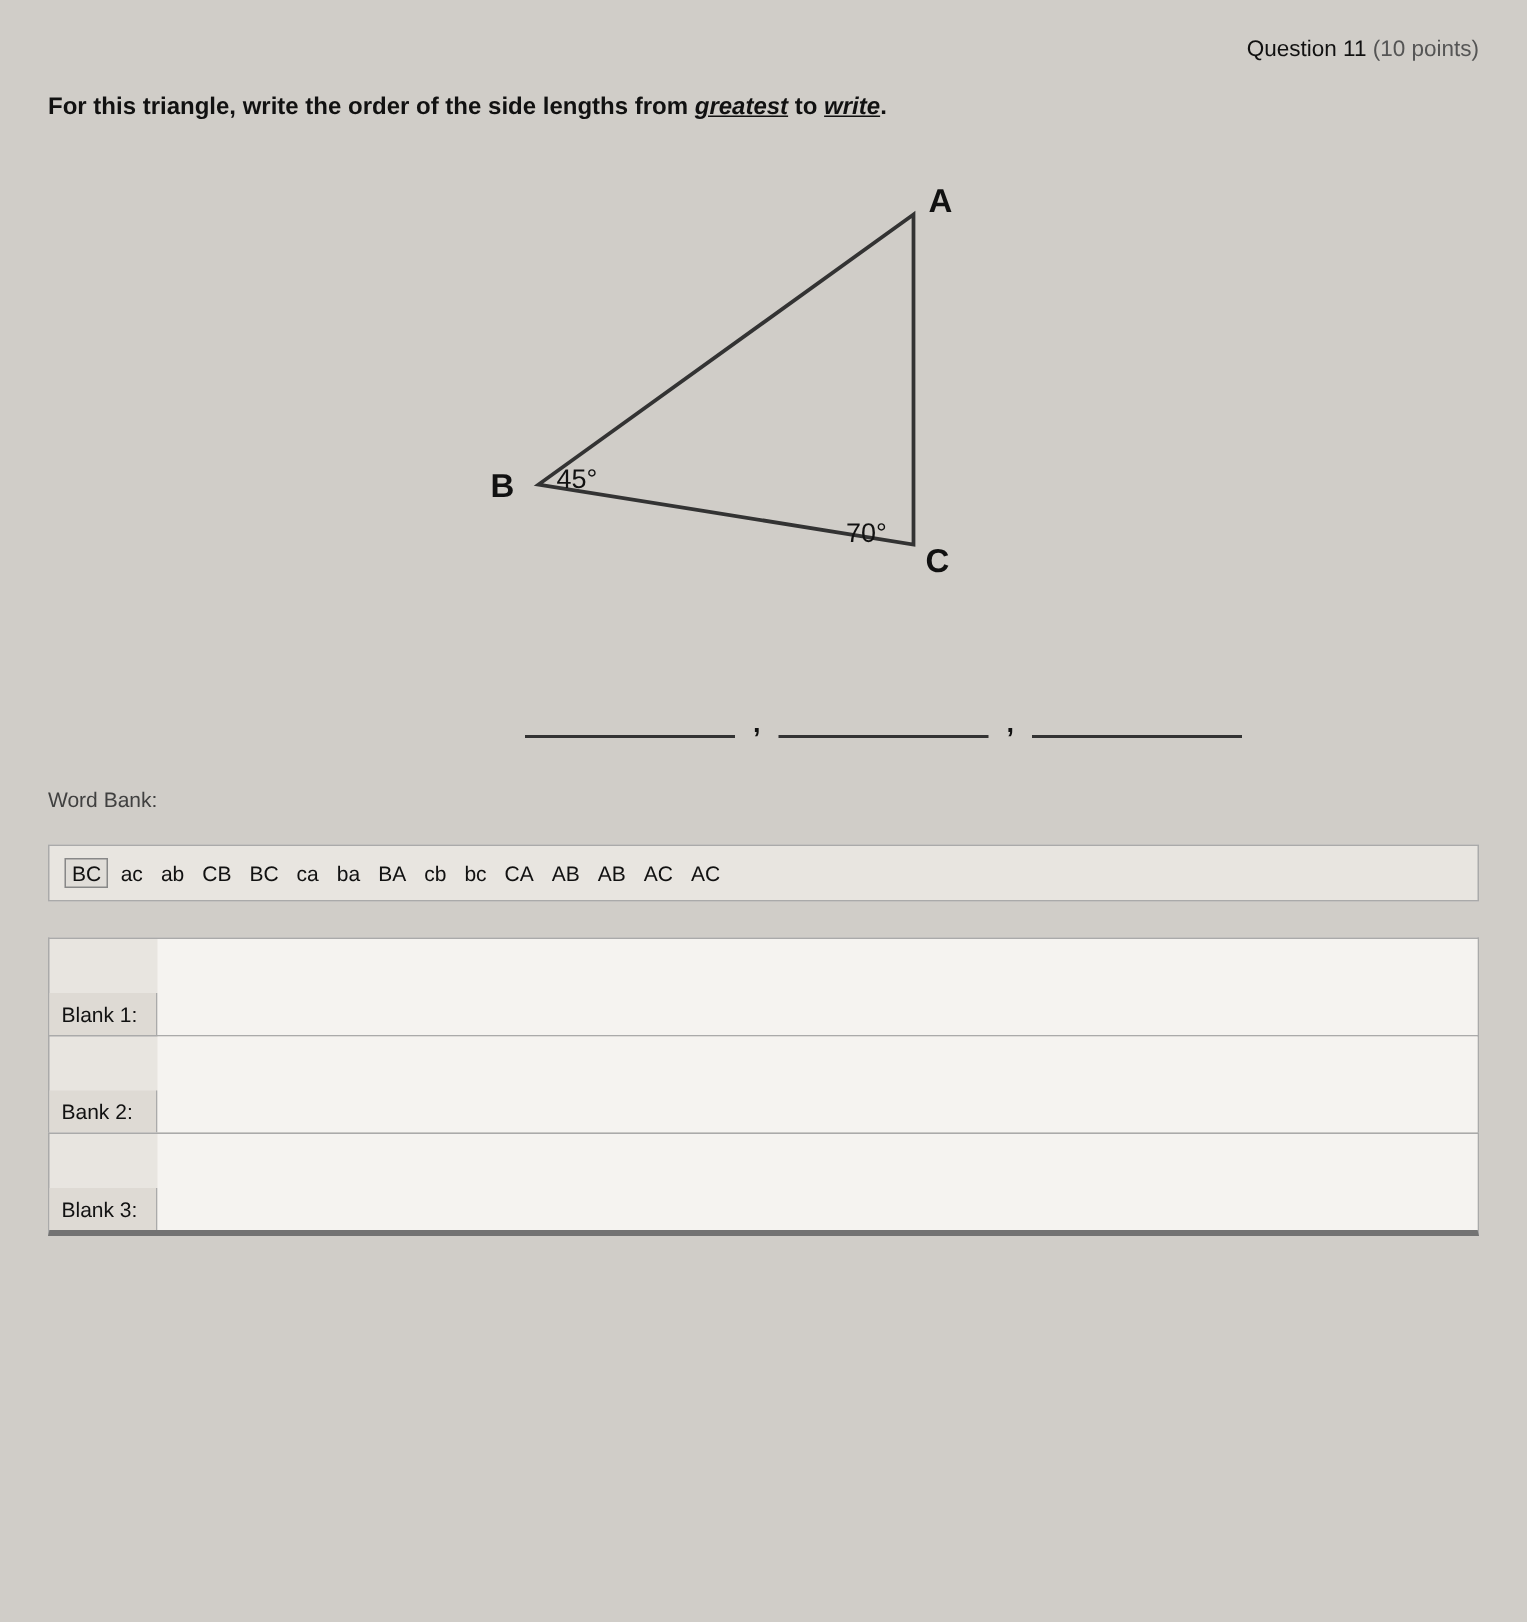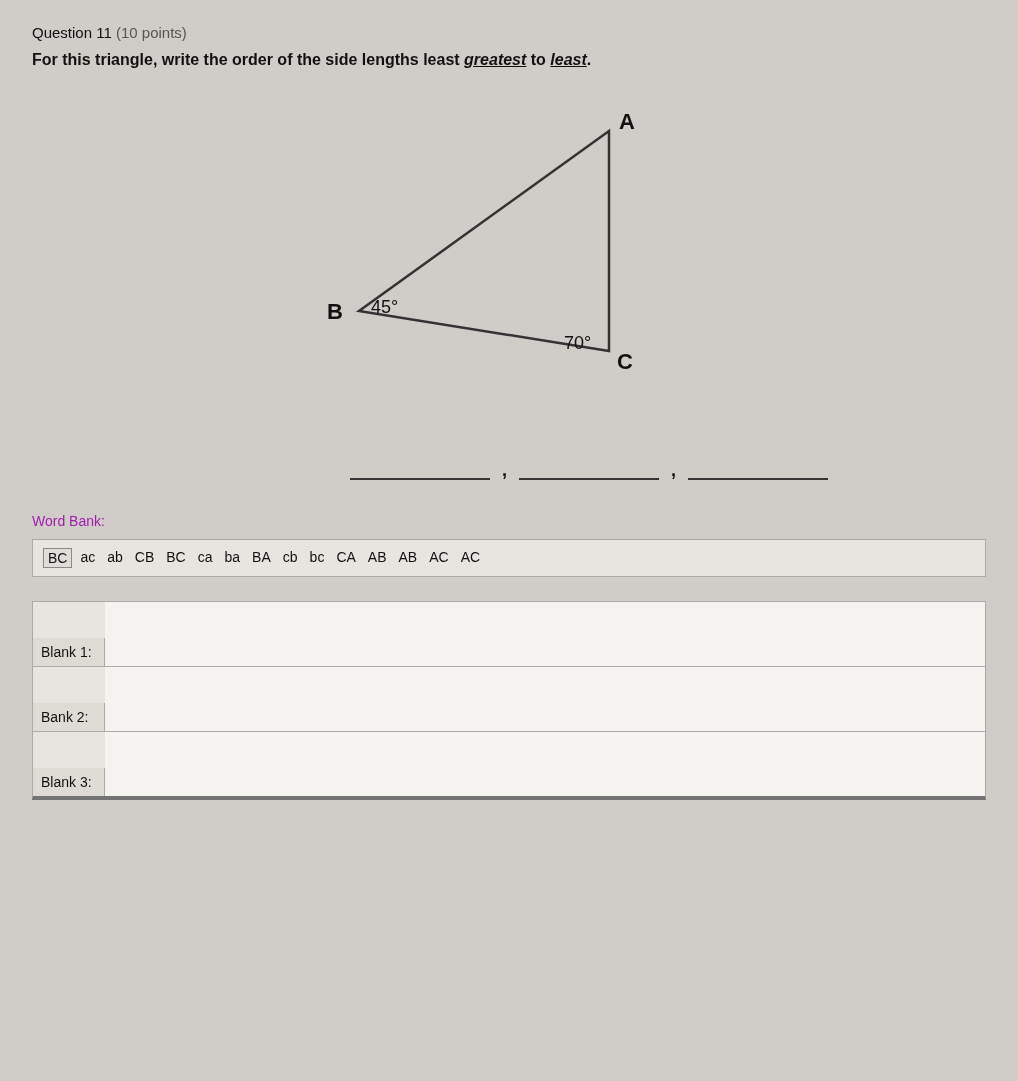--- a/index.html
+++ b/index.html
@@ -8,21 +8,22 @@
       background-color: #d0cdc8;
       font-family: Arial, sans-serif;
       font-size: 15px;
       color: #111;
       width: 1018px;
       min-height: 1081px;
       padding: 24px 32px;
     }
 
     .question-header {
-      margin-bottom: 8px;
+      margin-bottom: 20px;
+      text-align: right;
     }
 
     .question-title {
       font-size: 15px;
       font-weight: normal;
       color: #111;
     }
 
     .question-title .points {
       color: #555;
@@ -79,30 +80,30 @@
       line-height: 1;
       margin-bottom: 2px;
     }
 
     .word-bank-section {
       margin-bottom: 24px;
     }
 
     .word-bank-label {
       font-size: 14px;
-      color: #a21caf;
-      margin-bottom: 10px;
+      color: #404040;
+      margin-bottom: 22px;
       font-weight: normal;
     }
 
     .word-bank-items {
       display: flex;
       flex-wrap: wrap;
       gap: 6px 4px;
-      align-items: flex-start;
+      align-items: center;
       border: 1px solid #aaa;
       background: #e8e5e0;
       padding: 8px 10px;
     }
 
     .word-bank-item {
       font-size: 14px;
       color: #111;
       padding: 1px 4px;
       cursor: pointer;
@@ -159,21 +160,21 @@
 <body>
 
 <div class="question-header">
   <span class="question-title">
     <span>Question 11</span>
     <span class="points">(10 points)</span>
   </span>
 </div>
 
 <p class="question-prompt">
-  <span>For this triangle, write the order of the side lengths least </span><span class="underline-greatest">greatest</span><span> to </span><span class="underline-least">least</span><span>.</span>
+  <span>For this triangle, write the order of the side lengths from </span><span class="underline-greatest">greatest</span><span> to </span><span class="underline-least">write</span><span>.</span>
 </p>
 
 <div class="triangle-container">
   <svg class="triangle-svg" width="420" height="340" viewBox="0 0 420 340">
 
     <polygon points="310,40 60,220 310,260" fill="none" stroke="#333" stroke-width="2.5"></polygon>
 
     <text x="320" y="38" font-size="22" font-weight="bold" fill="#111">A</text>
     <text x="28" y="228" font-size="22" font-weight="bold" fill="#111">B</text>
     <text x="318" y="278" font-size="22" font-weight="bold" fill="#111">C</text>

